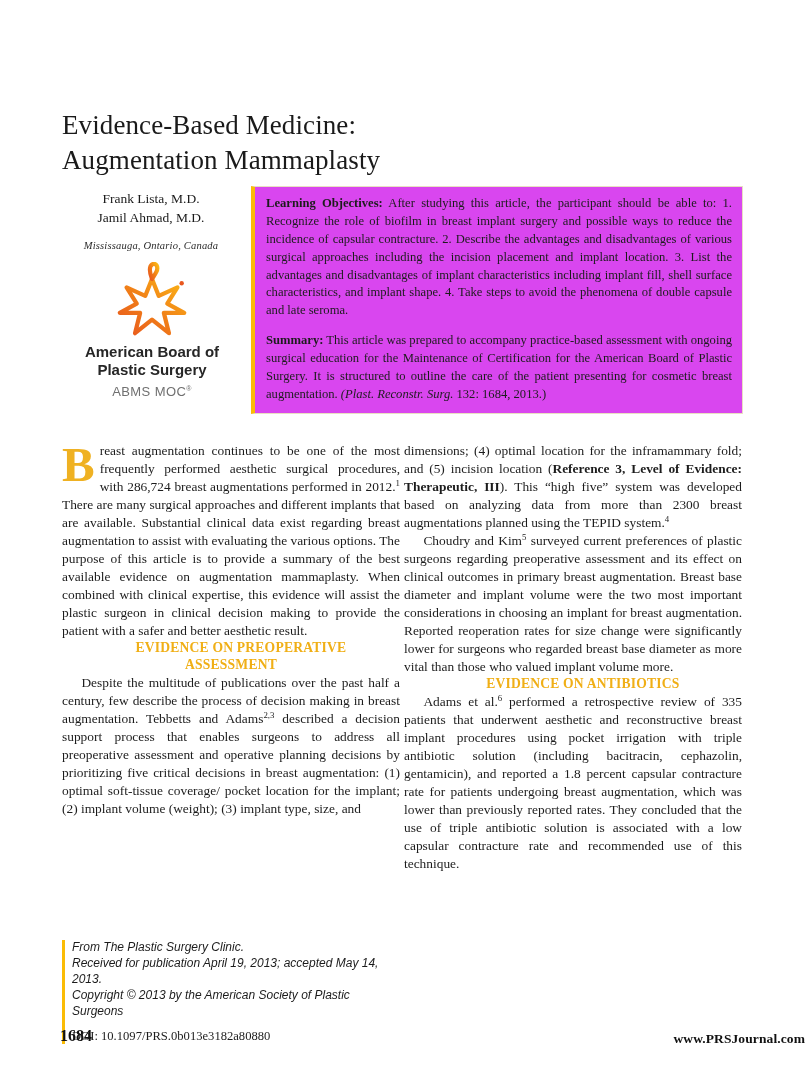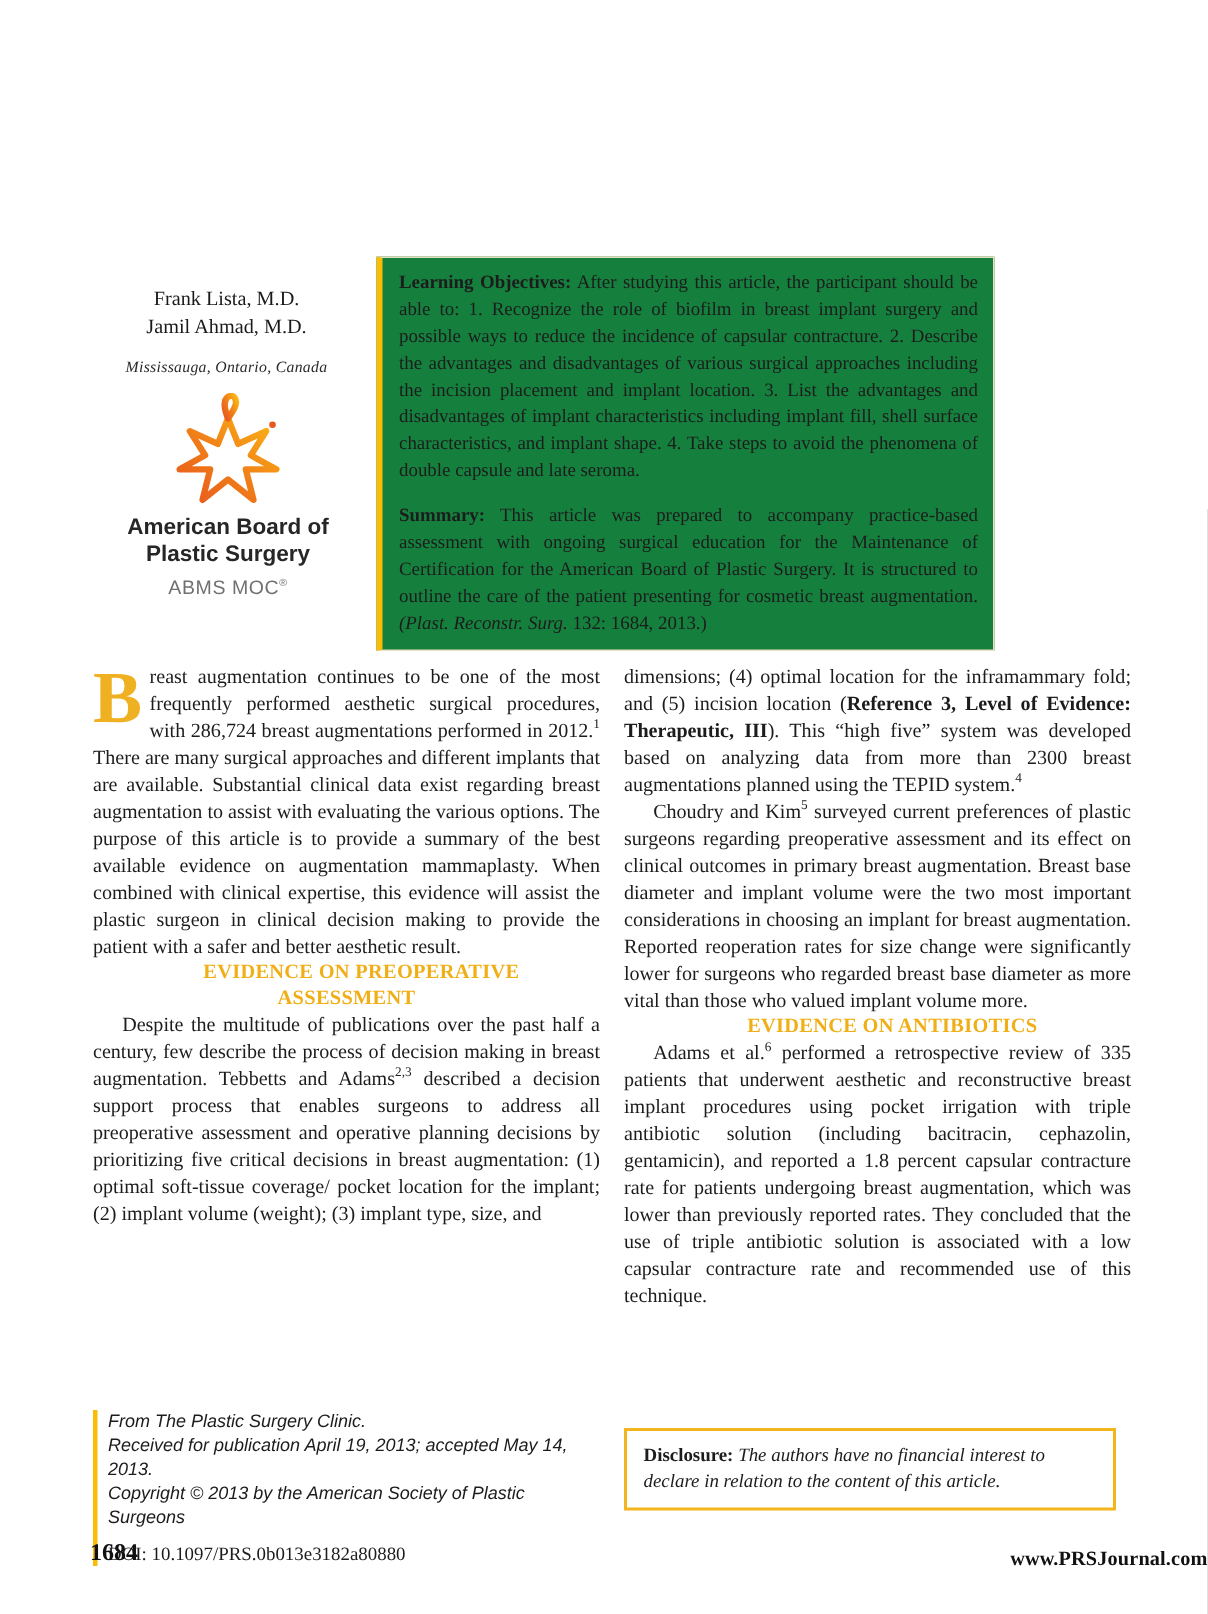--- a/index.html
+++ b/index.html
@@ -110,23 +110,23 @@
     font-size: 13px;
     color: #707070;
     letter-spacing: 0.4px;
   }
   .abps-sub sup { font-size: 7px; vertical-align: super; }
 
   
   .objectives-box {
     position: absolute;
     left: 251px;
-    top: 171px;
-    width: 412px;
-    background: #15803d;
+    top: 186px;
+    width: 492px;
+    background: #d946ef;
     border-top: 1px solid #E9DFC2;
     border-right: 1px solid #E9DFC2;
     border-bottom: 1px solid #E9DFC2;
     border-left: 4px solid #FBBC05;
     box-sizing: border-box;
     padding: 8px 10px 9px 11px;
   }
   .objectives-text {
     font-family: "Liberation Serif", serif;
     font-size: 12.6px;
@@ -143,21 +143,21 @@
   .col {
     position: absolute;
     width: 338px;
     font-family: "Liberation Serif", serif;
     font-size: 13.4px;
     line-height: 1.345;
     text-align: justify;
     color: #1c1c1c;
   }
   .col-left  { left: 62px;  top: 442px; }
-  .col-right { left: 416px; top: 442px; }
+  .col-right { left: 404px; top: 442px; }
 
   .col p { margin: 0; text-indent: 1.45em; }
   .col p.noindent { text-indent: 0; }
   .col p sup { font-size: 0.66em; vertical-align: super; line-height: 0; }
   .col b { font-weight: bold; }
 
   .dropcap-para {
     text-indent: 0 !important;
   }
   .dropcap {
@@ -251,20 +251,24 @@
     color: #111;
     letter-spacing: 0.1px;
   }
 </style>
 </head>
 <body>
 
 <div id="page">
 
 
+  <div class="article-title">
+    <span class="t-line">Evidence-Based Medicine:</span>
+    <span class="t-line">Augmentation Mammaplasty</span>
+  </div>
 
   <div class="author-block">
     <div class="author-name">Frank Lista, M.D.</div>
     <div class="author-name">Jamil Ahmad, M.D.</div>
     <div class="author-affil">Mississauga, Ontario, Canada</div>
   </div>
 
   <div class="abps-logo">
     <svg class="abps-mark" viewBox="0 0 100 92">
       <defs>
@@ -310,20 +314,17 @@
     <p><span>Adams et al.</span><sup>6</sup><span> performed a retrospective review of 335 patients that underwent aesthetic and reconstructive breast implant procedures using pocket irrigation with triple antibiotic solution (including bacitracin, cephazolin, gentamicin), and reported a 1.8 percent capsular contracture rate for patients undergoing breast augmentation, which was lower than previously reported rates. They concluded that the use of triple antibiotic solution is associated with a low capsular contracture rate and recommended use of this technique.</span></p>
   </div>
 
   <div class="footnote">
     <p class="footnote-italic">From The Plastic Surgery Clinic.</p>
     <p class="footnote-italic">Received for publication April 19, 2013; accepted May 14, 2013.</p>
     <p class="footnote-italic">Copyright © 2013 by the American Society of Plastic Surgeons</p>
     <div class="footnote-doi">DOI: 10.1097/PRS.0b013e3182a80880</div>
   </div>
 
-  <div class="disclosure-box">
-    <p class="disclosure-text"><b>Disclosure:</b><span> The authors have no financial interest to declare in relation to the content of this article.</span></p>
-  </div>
 
   <div class="page-number">1684</div>
   <div class="journal-url">www.PRSJournal.com</div>
 
 </div>
 
 </body></html>

